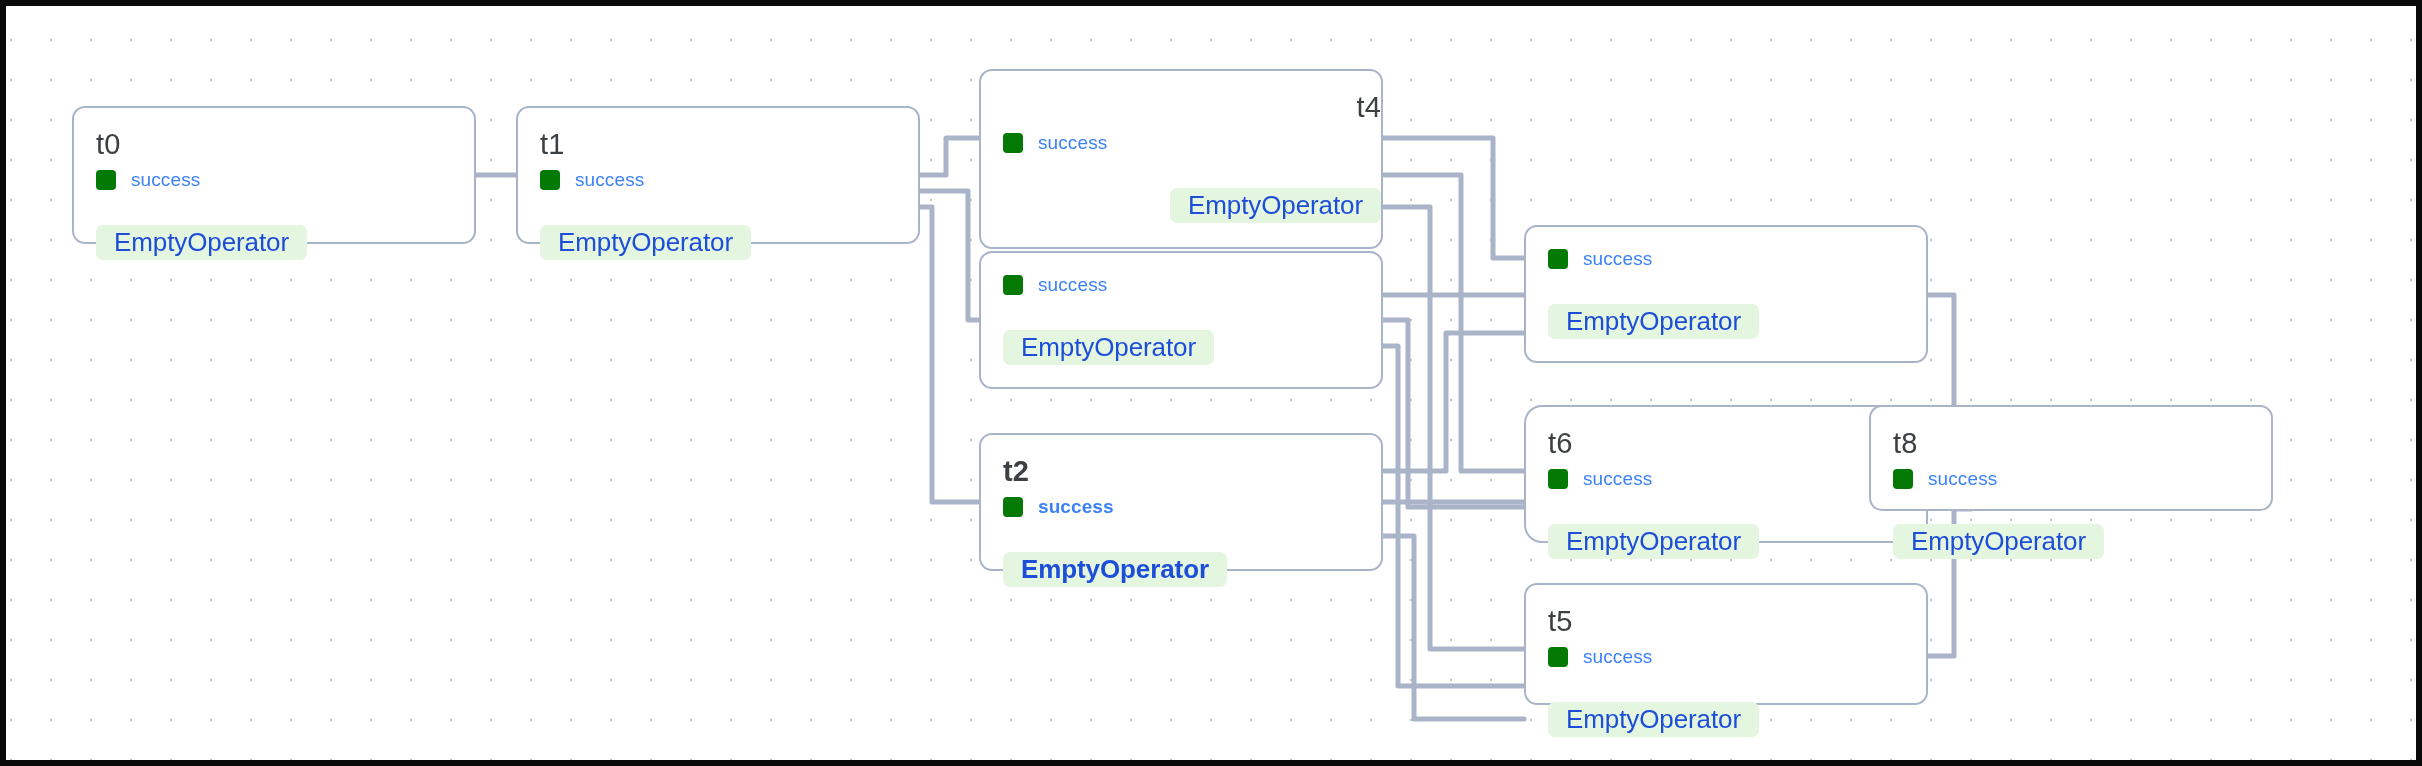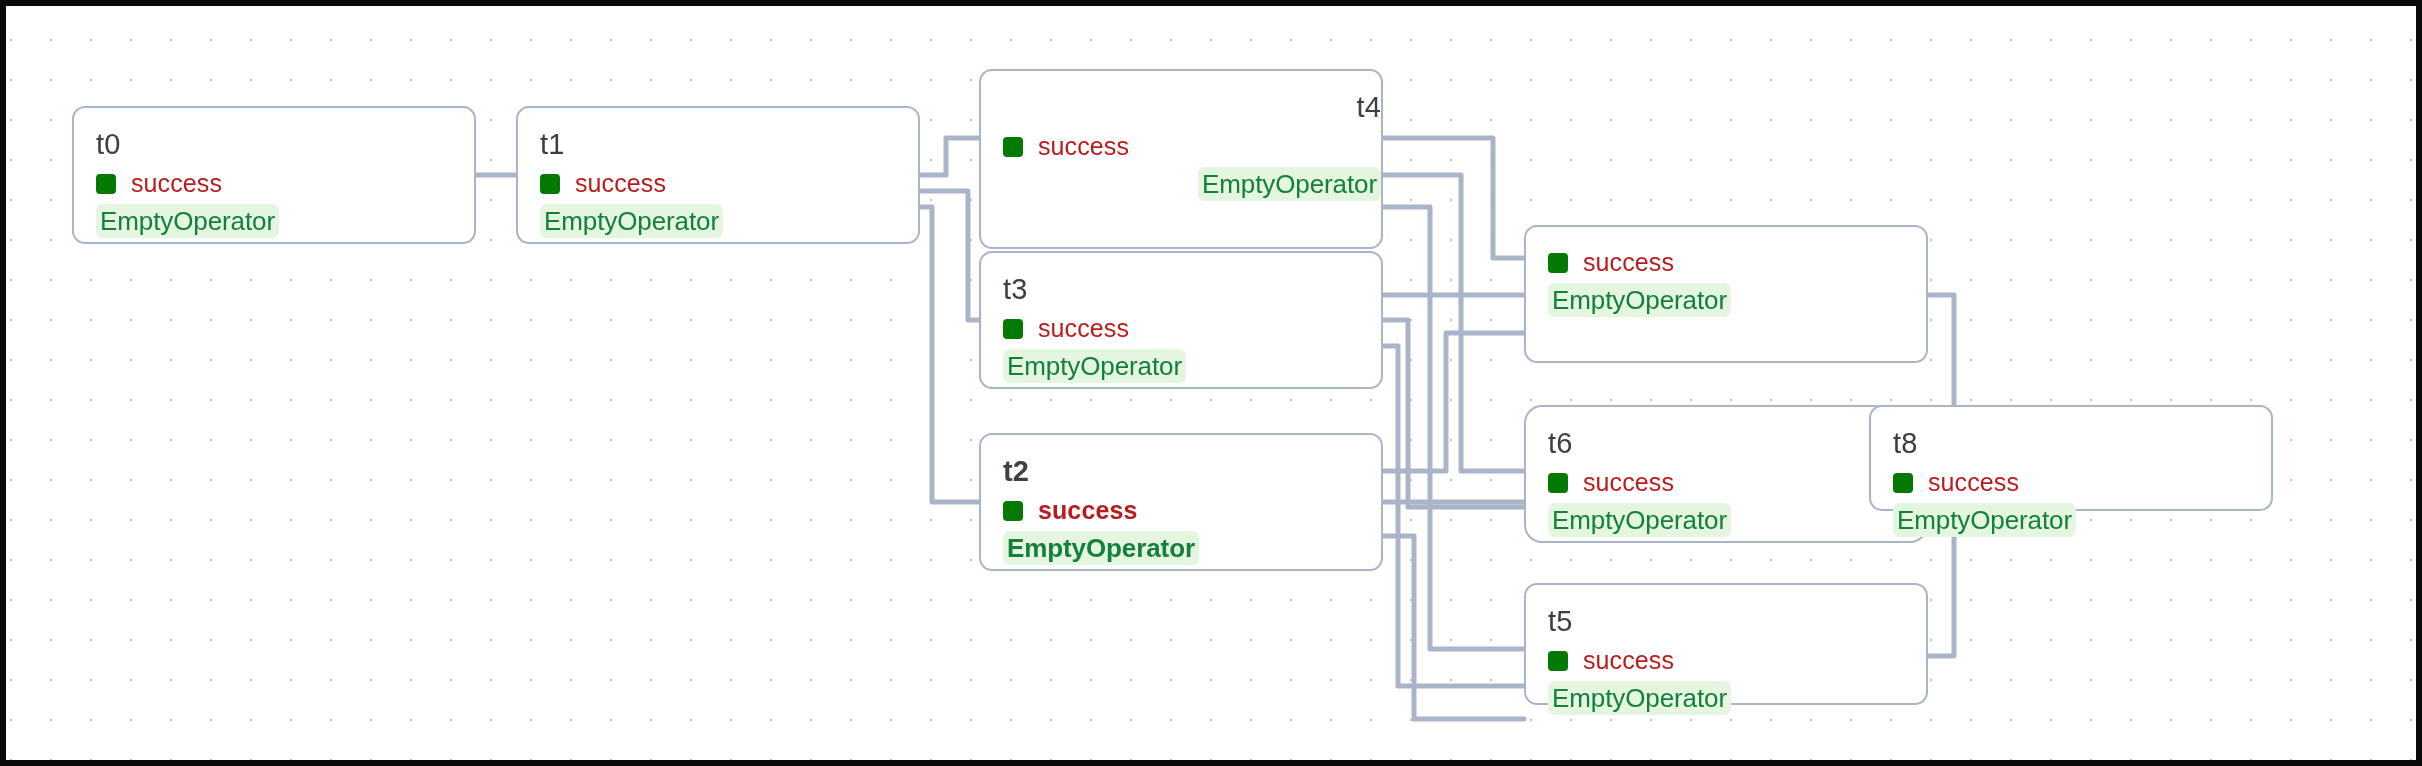--- a/index.html
+++ b/index.html
@@ -63,34 +63,35 @@
   }
   .state-swatch {
     width: 20px;
     height: 20px;
     border-radius: 4px;
     background: #047a04;
     flex: none;
     margin-right: 15px;
   }
   .state-label {
-    font-size: 25px;
+    font-size: 19px;
     line-height: 1.1;
-    color: #b91c1c;
+    color: #3b82f6;
     letter-spacing: 0.1px;
   }
   .node-operator {
     display: inline-block;
     font-size: 26px;
     line-height: 1.18;
-    color: #15803d;
+    color: #1d4ed8;
     background: #e4f5e0;
     border-radius: 7px;
-    padding: 2px 4px;
+    padding: 2px 18px;
     letter-spacing: -0.1px;
+    margin-top: 28px;
   }
 </style>
 </head>
 <body>
 
 <div id="canvas-frame">
 
   <div id="grid-layer"></div>
 
   <svg id="edge-layer" viewBox="0 0 2422 766" xmlns="http://www.w3.org/2000/svg">
@@ -118,21 +119,21 @@
           <span class="state-label">success</span>
         </div><span class="node-operator">EmptyOperator</span></div>
       <div class="task-node" style="left: 510px; top: 100px; width: 404px; height: 138px;"><span class="node-id">t1</span><div class="node-state-row">
           <span class="state-swatch" style="background: rgb(4, 122, 4);"></span>
           <span class="state-label">success</span>
         </div><span class="node-operator">EmptyOperator</span></div>
       <div class="task-node" style="left: 973px; top: 63px; width: 404px; height: 180px; text-align: right;"><span class="node-id">t4</span><div class="node-state-row">
           <span class="state-swatch" style="background: rgb(4, 122, 4);"></span>
           <span class="state-label">success</span>
         </div><span class="node-operator">EmptyOperator</span></div>
-      <div class="task-node" style="left: 973px; top: 245px; width: 404px; height: 138px;"><span class="node-id">t3</span><div class="node-state-row">
+      <div class="task-node" style="left: 973px; top: 245px; width: 404px; height: 138px;"><div class="node-state-row">
           <span class="state-swatch" style="background: rgb(4, 122, 4);"></span>
           <span class="state-label">success</span>
         </div><span class="node-operator">EmptyOperator</span></div>
       <div class="task-node" style="left: 973px; top: 427px; width: 404px; height: 138px; font-weight: bold;"><span class="node-id">t2</span><div class="node-state-row">
           <span class="state-swatch" style="background: rgb(4, 122, 4);"></span>
           <span class="state-label">success</span>
         </div><span class="node-operator">EmptyOperator</span></div>
       <div class="task-node" style="left: 1518px; top: 219px; width: 404px; height: 138px;"><div class="node-state-row">
           <span class="state-swatch" style="background: rgb(4, 122, 4);"></span>
           <span class="state-label">success</span>

